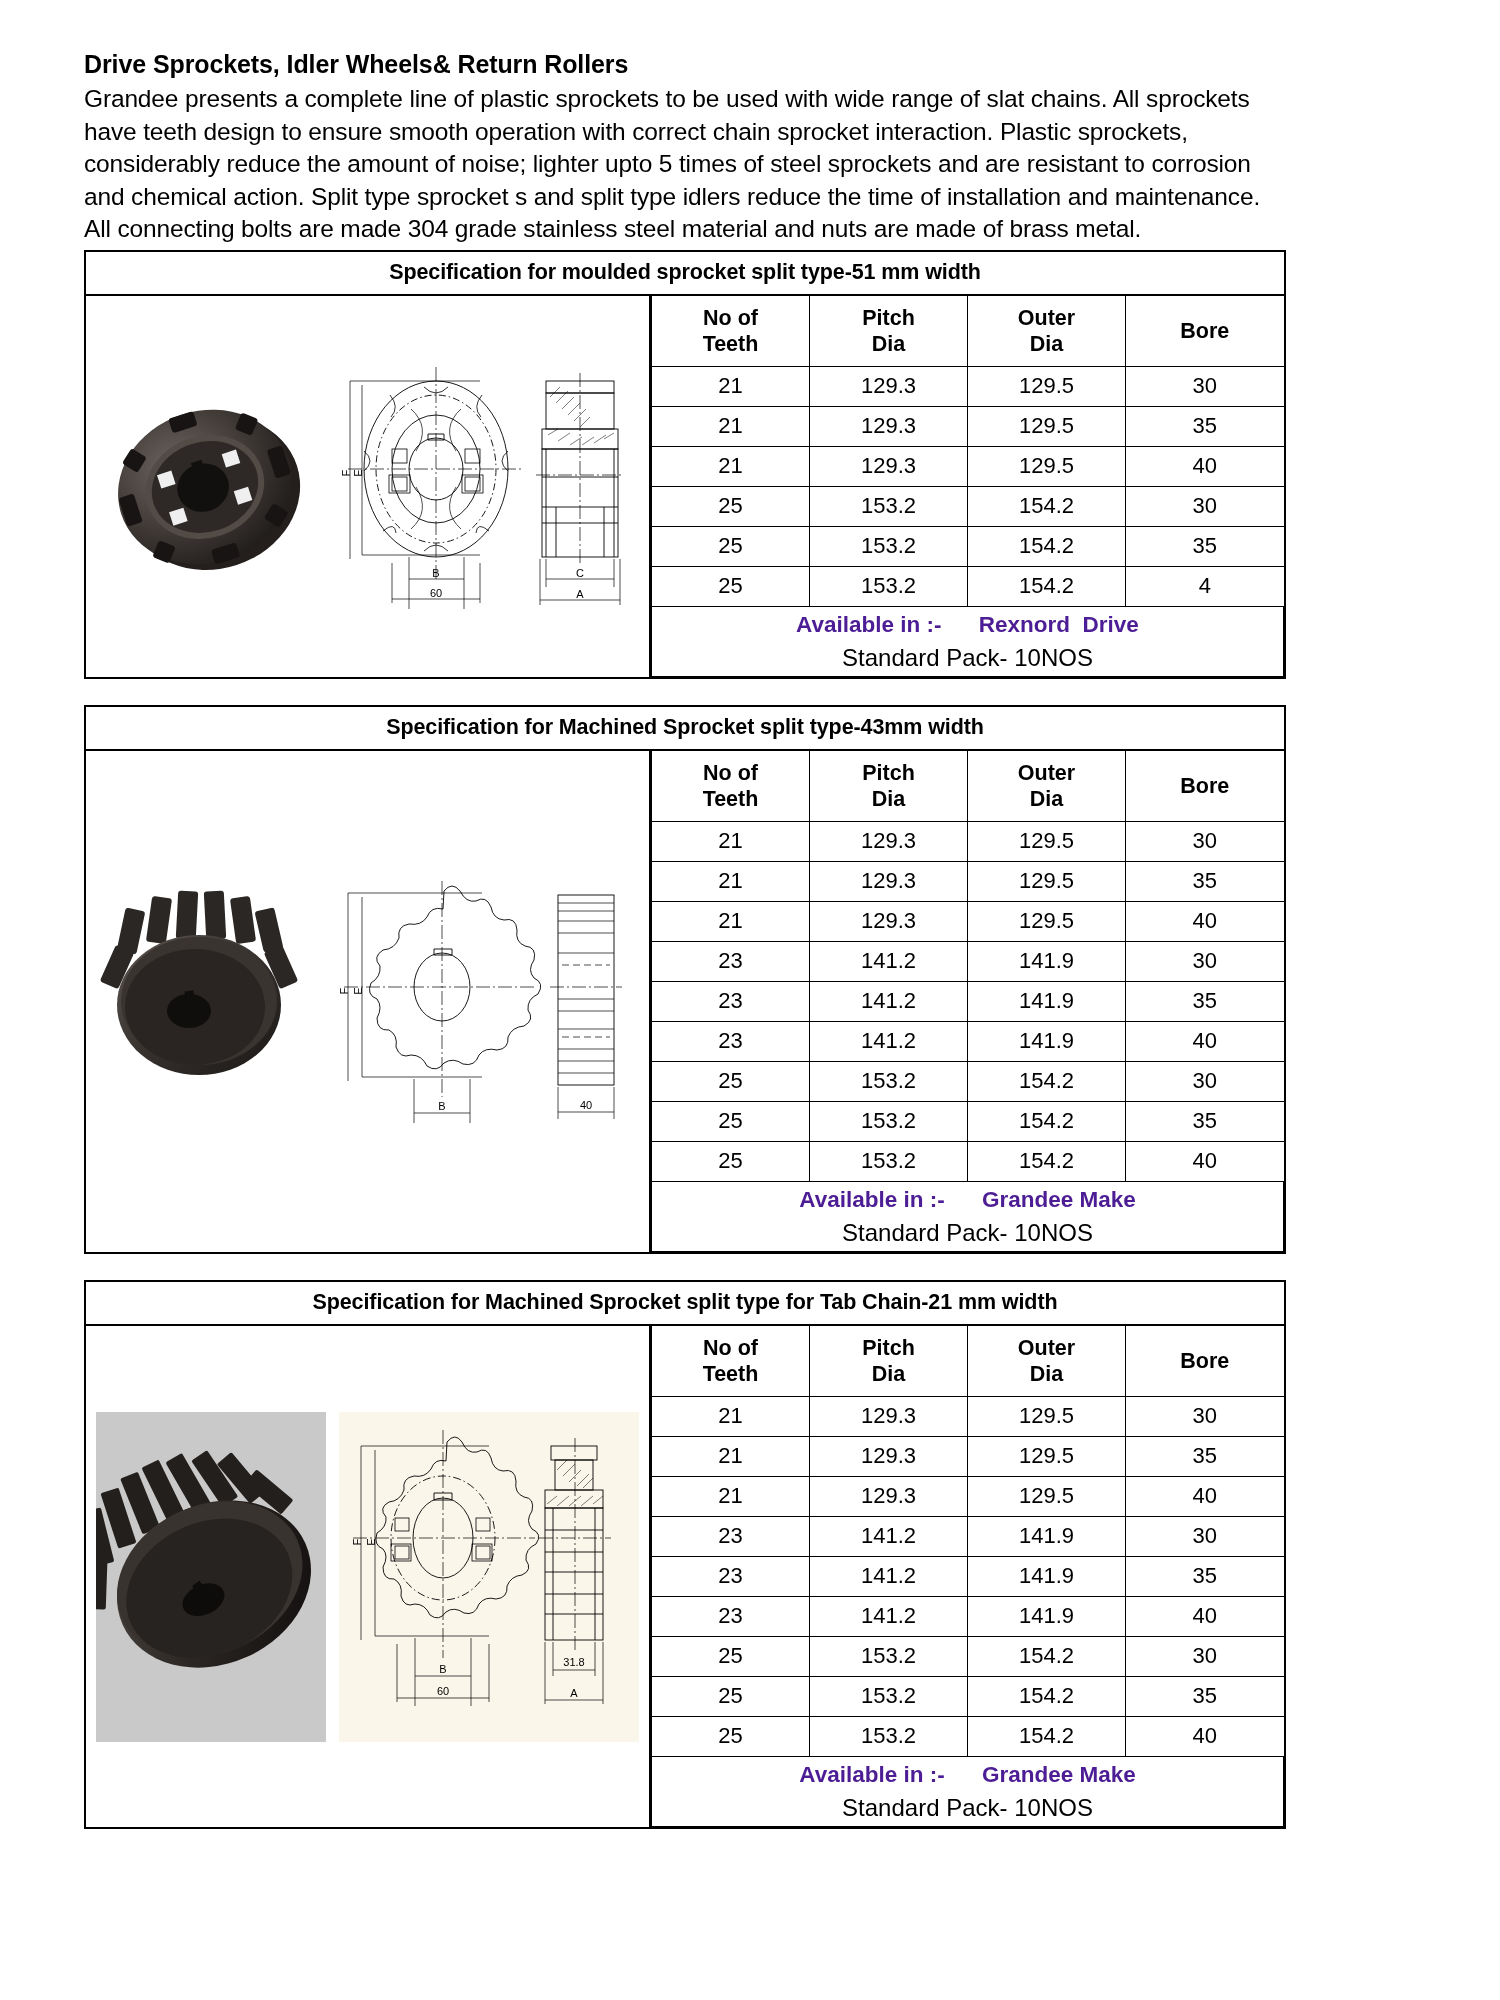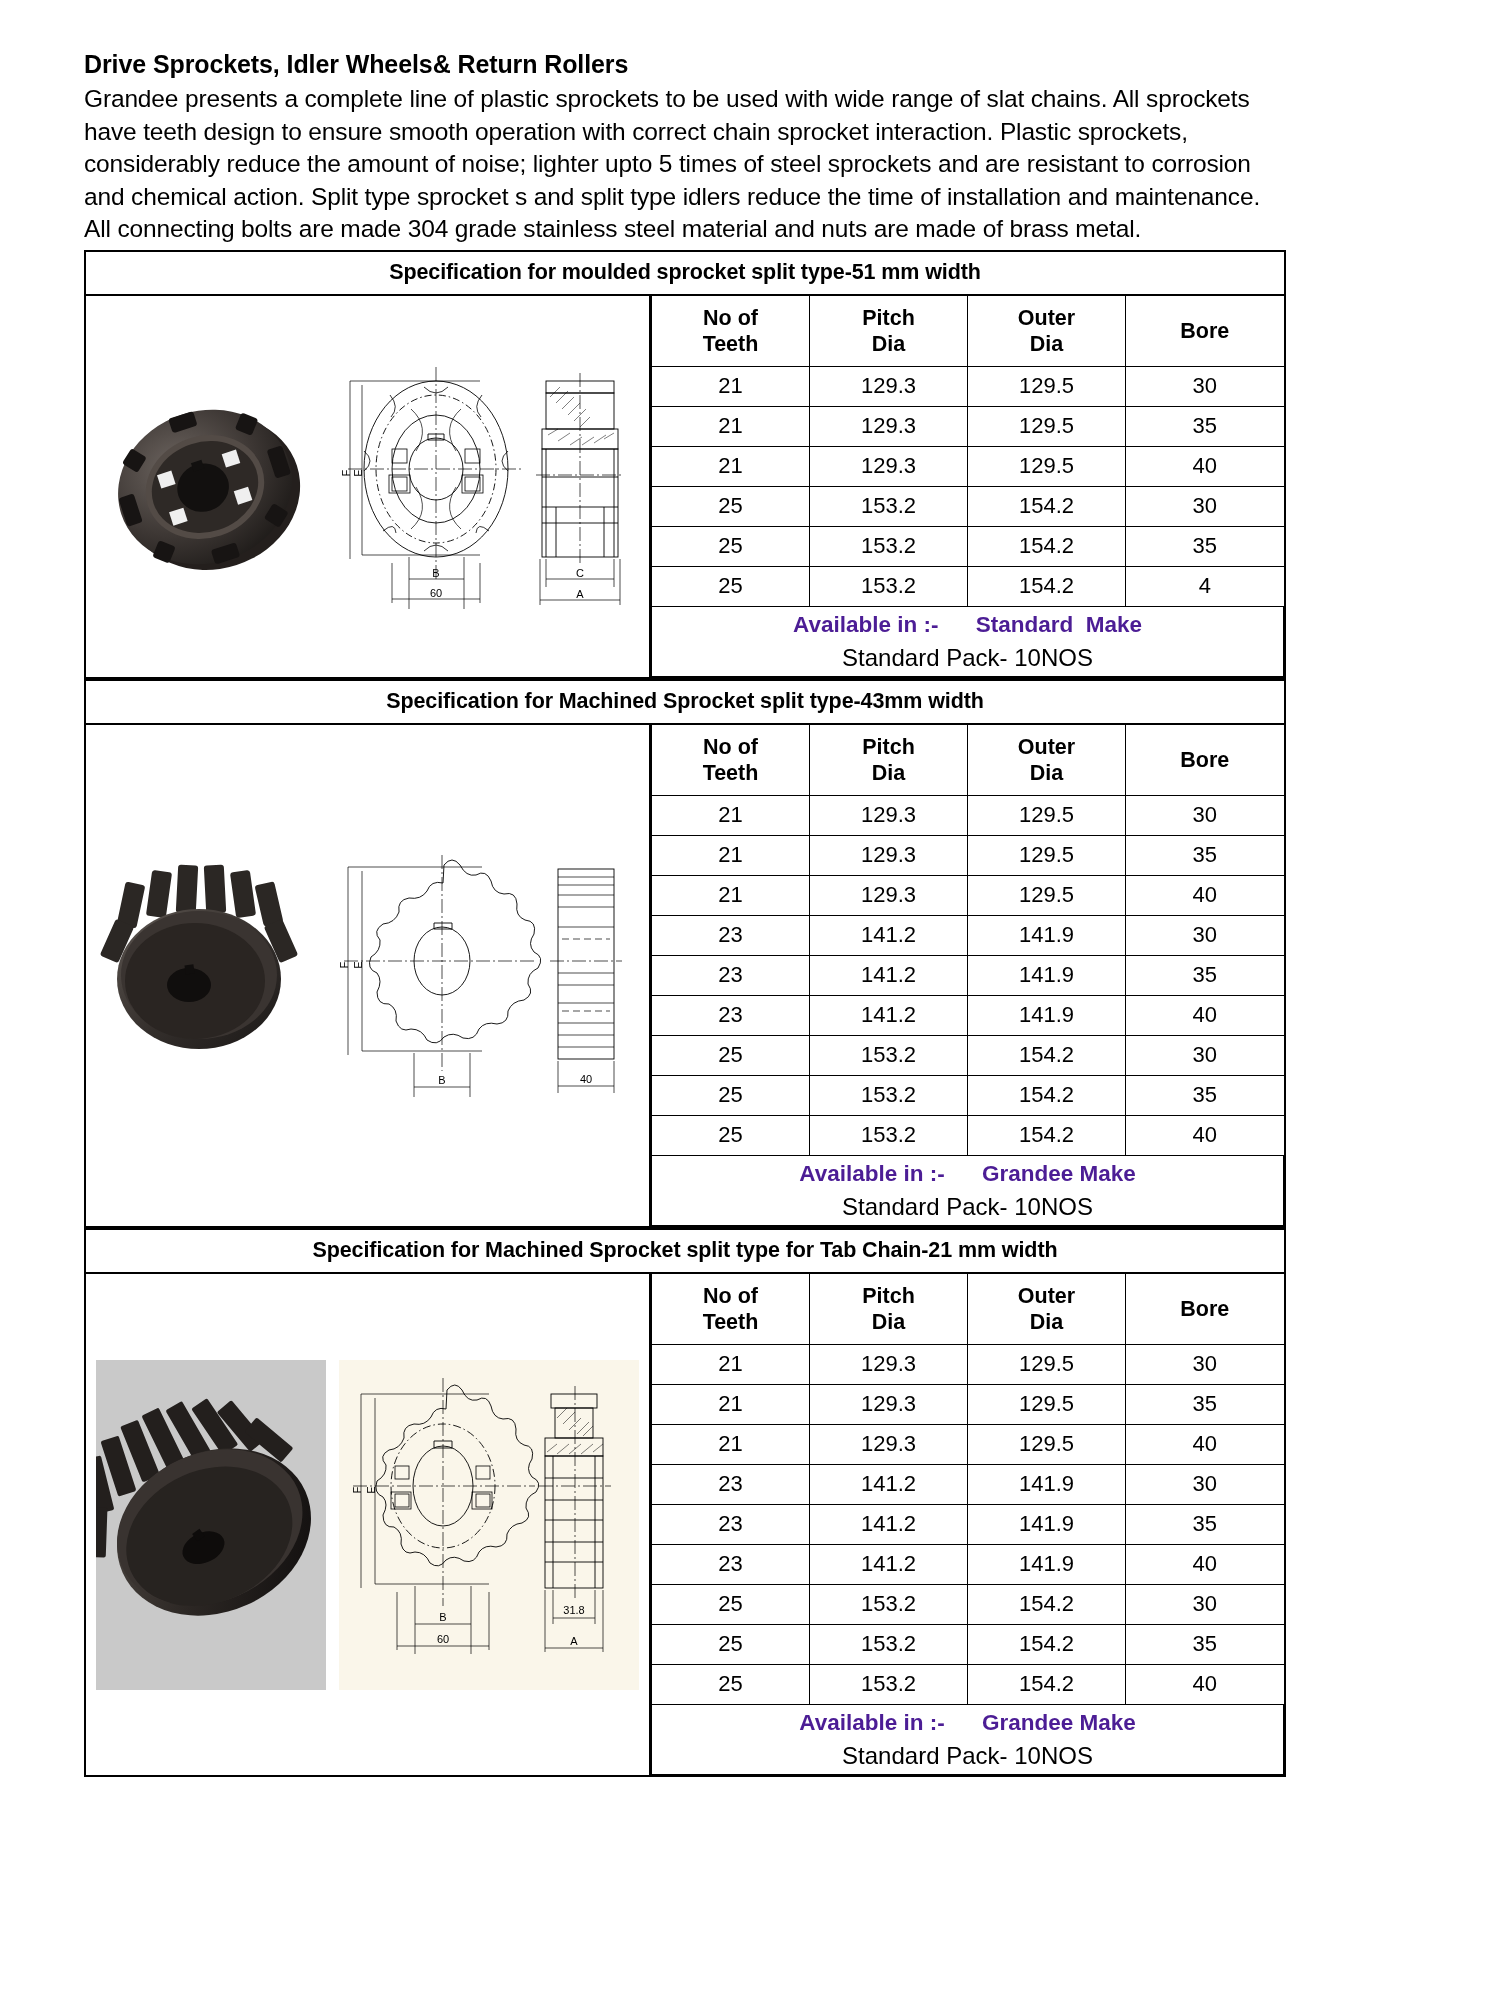--- a/index.html
+++ b/index.html
@@ -33,20 +33,21 @@
     line-height: 1.33;
     margin: 0 0 4px 0;
     text-align: left;
     letter-spacing: -0.15px;
   }
 
   
   .spec-block {
     border: 2px solid #000;
     box-sizing: border-box;
+    margin-bottom: 26px;
     background: #fff;
   }
   .spec-caption {
     border-bottom: 2px solid #000;
     text-align: center;
     font-size: 21.5px;
     font-weight: bold;
     padding: 8px 0 9px 0;
     letter-spacing: -0.1px;
   }
@@ -316,21 +317,21 @@
               <td>25</td>
               <td>153.2</td>
               <td>154.2</td>
               <td class="no-outer-right">4</td>
             </tr>
             <tr>
               <td class="foot-cell" colspan="4">
                 <div>
                   <span class="avail">Available in :-</span>
                   <span class="avail">&nbsp;&nbsp;&nbsp;&nbsp;</span>
-                  <span class="avail">Standard  Make</span>
+                  <span class="avail">Rexnord  Drive</span>
                 </div>
                 <div class="packline">Standard Pack- 10NOS</div>
               </td>
             </tr>
           </tbody>
         </table>
       </div>
     </div>
   </div>
 

